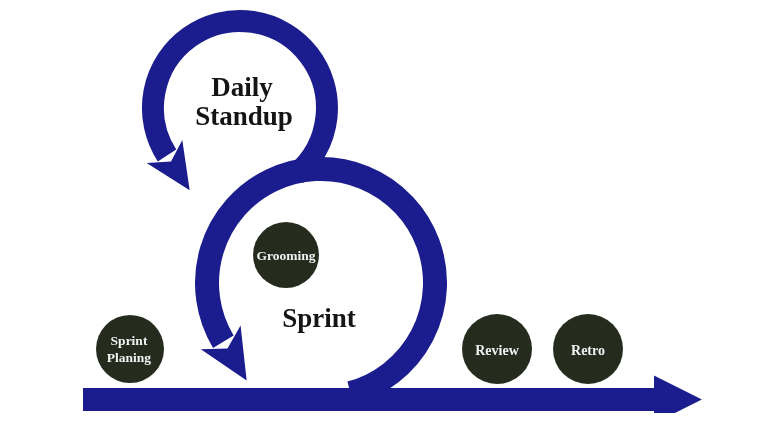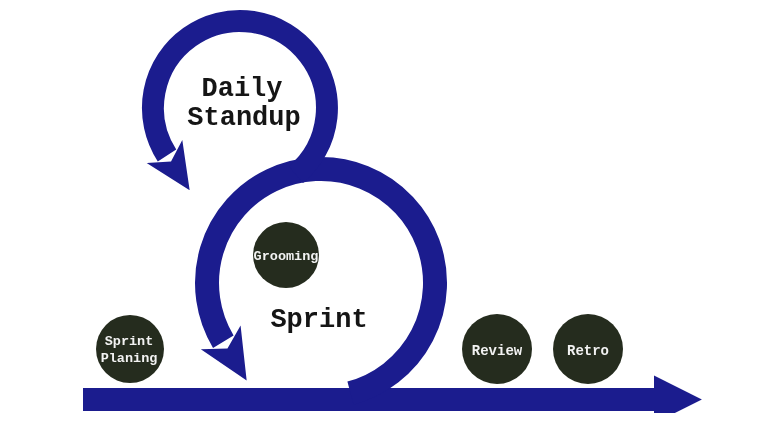--- a/index.html
+++ b/index.html
@@ -5,21 +5,21 @@
   html, body {
     margin: 0;
     padding: 0;
     background: #ffffff;
   }
   .canvas {
     position: relative;
     width: 768px;
     height: 413px;
     background: var(--background, #ffffff);
-    font-family: Liberation Mono, monospace;
+    font-family: Liberation Serif, serif;
     overflow: hidden;
   }
   svg { display: block; }
   .loop {
     fill: none;
     stroke: var(--arrow-blue, #1b1c8e);
   }
   .timeline {
     fill: none;
     stroke: var(--arrow-blue, #1b1c8e);

